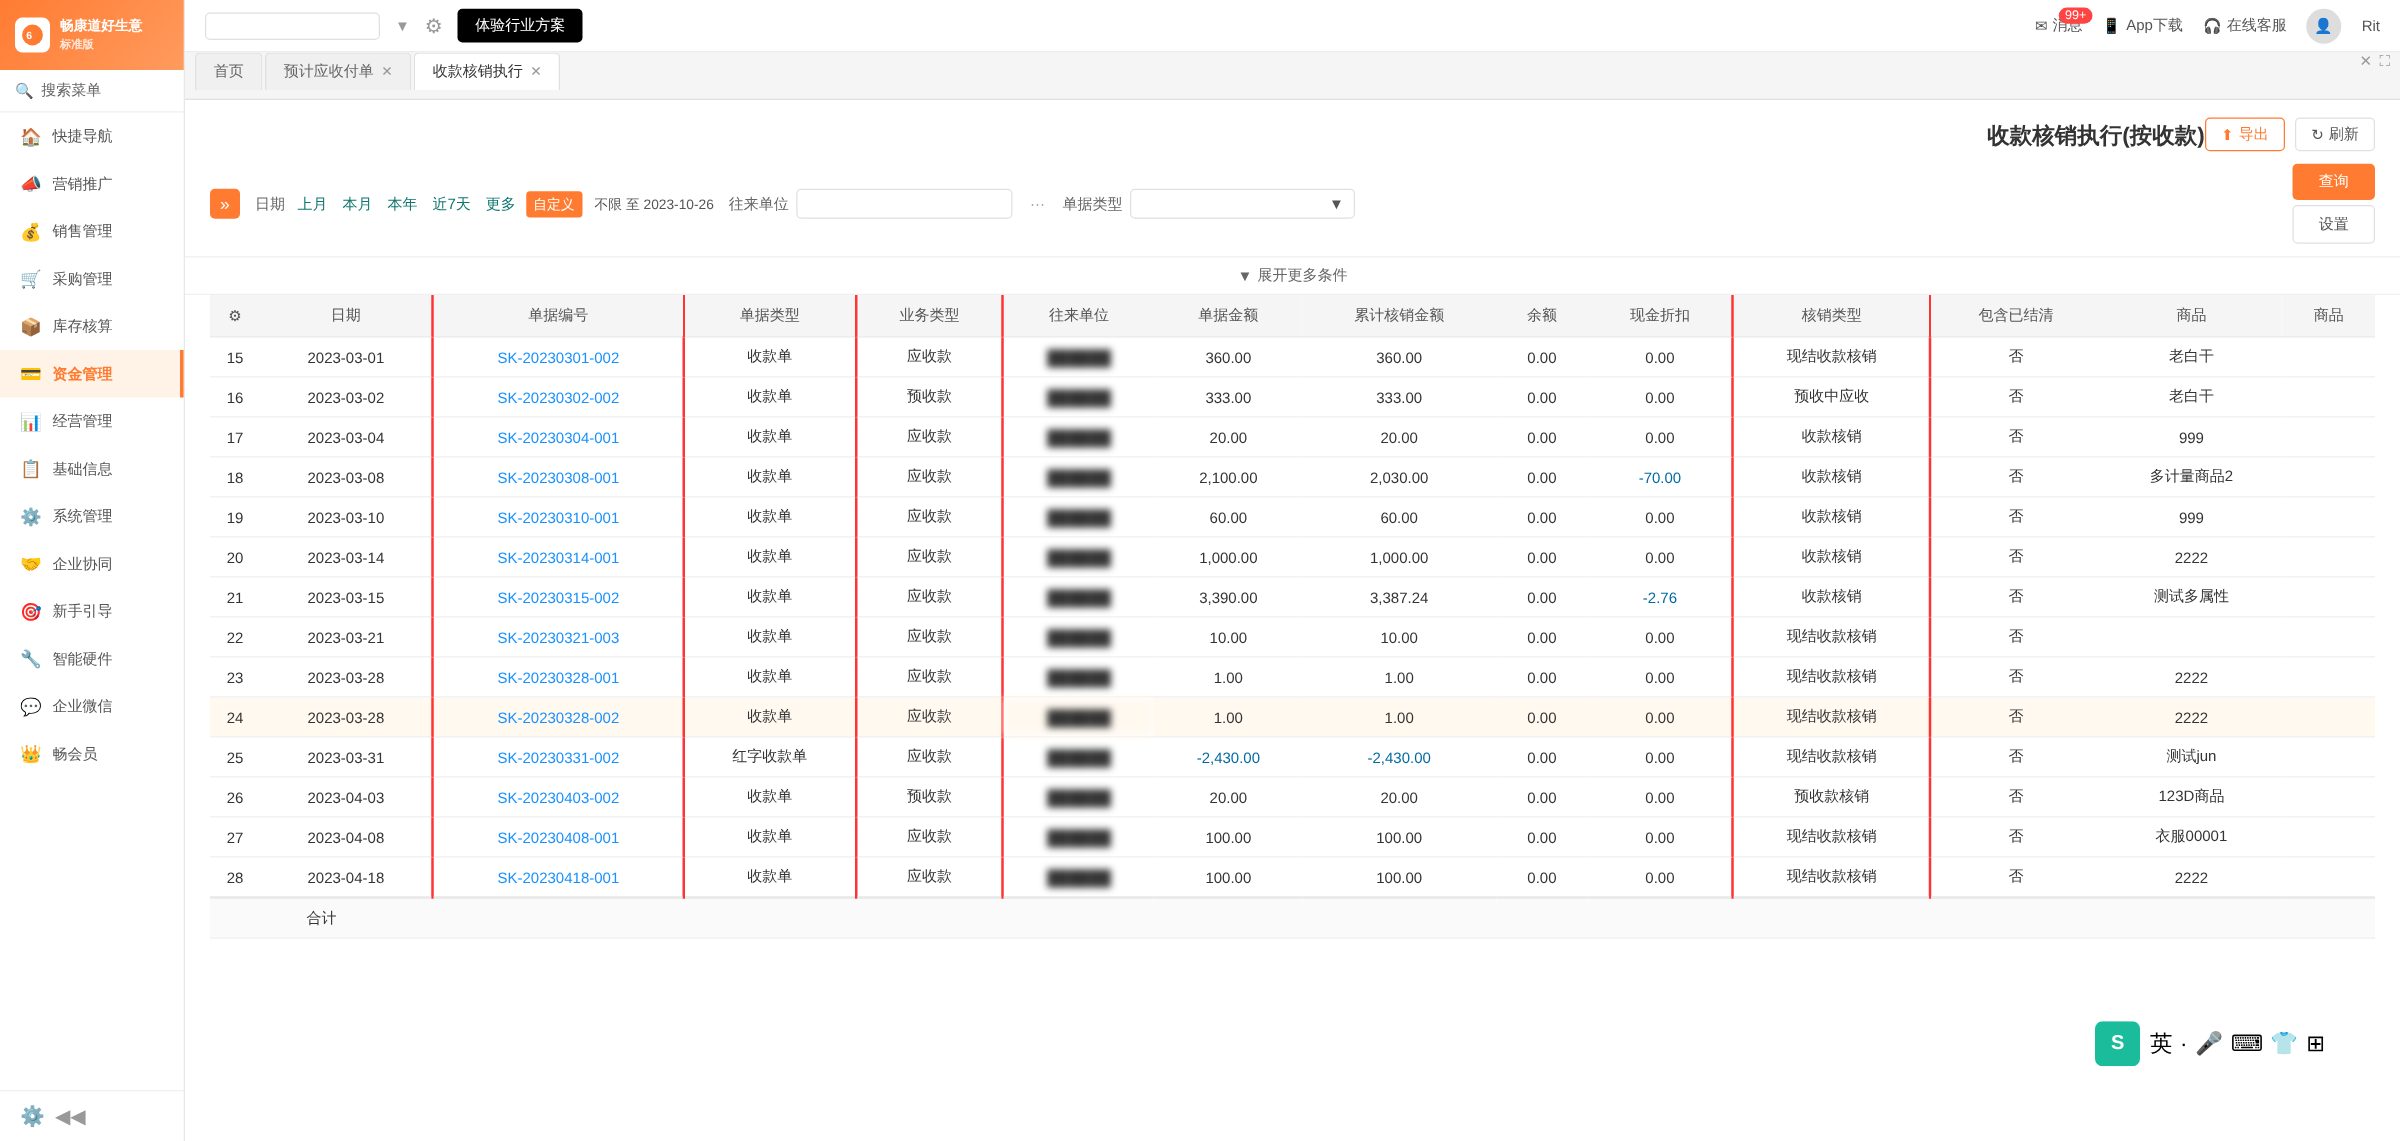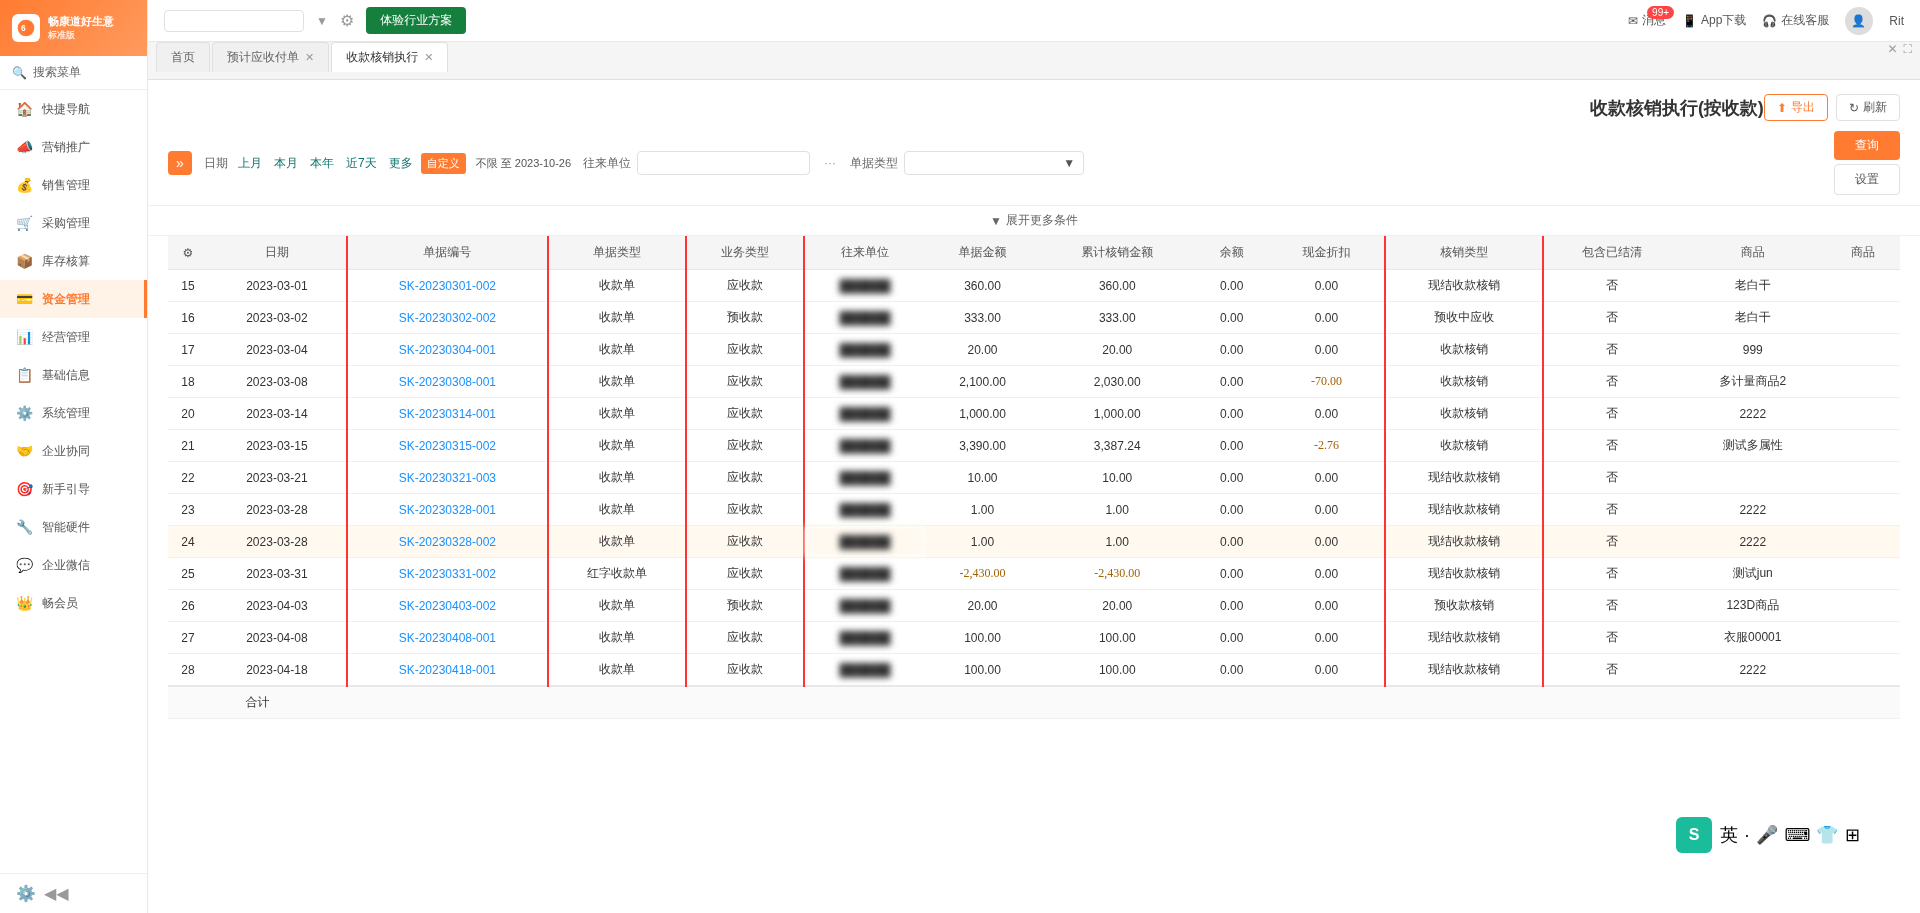--- a/index.html
+++ b/index.html
@@ -20,21 +20,21 @@
     .sidebar-item .icon { width: 18px; height: 18px; display: flex; align-items: center; justify-content: center; font-size: 14px; }
     .sidebar-footer { display: flex; align-items: center; padding: 10px 16px; gap: 8px; border-top: 1px solid #f0f0f0; }
     .sidebar-footer .icon { font-size: 16px; cursor: pointer; color: #999; }
 
     
     .main { flex: 1; display: flex; flex-direction: column; overflow: hidden; }
 
     
     .topbar { height: 42px; background: #fff; border-bottom: 1px solid #e8e8e8; display: flex; align-items: center; padding: 0 16px; gap: 12px; }
     .topbar-gear { color: #999; cursor: pointer; font-size: 16px; }
-    .topbar-btn { background: #15803d; color: white; border: none; border-radius: 4px; padding: 5px 14px; cursor: pointer; font-size: 12px; }
+    .topbar-btn { background: #000000; color: white; border: none; border-radius: 4px; padding: 5px 14px; cursor: pointer; font-size: 12px; }
     .topbar-right { display: flex; align-items: center; gap: 16px; margin-left: auto; }
     .topbar-right-item { display: flex; align-items: center; gap: 4px; color: #555; cursor: pointer; font-size: 12px; position: relative; }
     .badge { background: #ff4444; color: white; border-radius: 10px; padding: 1px 5px; font-size: 10px; position: absolute; top: -6px; right: -8px; }
     .topbar-avatar { width: 28px; height: 28px; border-radius: 50%; background: #ddd; display: flex; align-items: center; justify-content: center; overflow: hidden; }
     .topbar-username { font-size: 12px; color: #555; }
 
     
     .tabs { height: 38px; background: #f5f5f5; display: flex; align-items: flex-start; padding: 0 8px; border-bottom: 1px solid #e0e0e0; }
     .tab { display: flex; align-items: center; gap: 6px; padding: 6px 14px; background: #f0f0f0; border: 1px solid #e0e0e0; border-bottom: none; border-radius: 4px 4px 0 0; cursor: pointer; font-size: 12px; color: #666; margin-right: 2px; }
     .tab.active { background: #fff; color: #333; font-weight: 500; }
@@ -69,21 +69,21 @@
     .expand-btn { display: flex; align-items: center; gap: 4px; color: #666; cursor: pointer; font-size: 12px; }
 
     
     .table-wrapper { flex: 1; overflow: auto; padding: 0 20px; }
     table { width: 100%; border-collapse: collapse; font-size: 12px; }
     thead tr { background: #f5f5f5; }
     th { padding: 8px 10px; text-align: center; color: #555; font-weight: 500; border-bottom: 1px solid #e8e8e8; white-space: nowrap; position: sticky; top: 0; background: #f5f5f5; z-index: 1; }
     td { padding: 7px 10px; text-align: center; border-bottom: 1px solid #f0f0f0; color: #333; white-space: nowrap; }
     tr.highlighted td { background: #fff9f0; }
     .link-text { color: #1890ff; cursor: pointer; text-decoration: none; }
-    .negative { color: #a16207; font-family: Liberation Serif, serif; }
+    .negative { color: #0369a1; }
 
     
     .summary-row td { background: #fafafa; font-weight: 500; border-top: 2px solid #e8e8e8; }
 
     
     ::-webkit-scrollbar { width: 6px; height: 6px; }
     ::-webkit-scrollbar-track { background: #f0f0f0; }
     ::-webkit-scrollbar-thumb { background: #ccc; border-radius: 3px; }
 
     
@@ -377,20 +377,36 @@
               <td>2,100.00</td>
               <td>2,030.00</td>
               <td>0.00</td>
               <td class="negative">-70.00</td>
               <td class="col-cancel-type-td">收款核销</td>
               <td>否</td>
               <td>多计量商品2</td>
               <td></td>
             </tr>
             <tr>
+              <td>19</td>
+              <td>2023-03-10</td>
+              <td class="col-doc-no-td"><a class="link-text" href="#">SK-20230310-001</a></td>
+              <td>收款单</td>
+              <td class="col-biz-type-td">应收款</td>
+              <td style="filter: blur(3px); user-select: none;">██████</td>
+              <td>60.00</td>
+              <td>60.00</td>
+              <td>0.00</td>
+              <td>0.00</td>
+              <td class="col-cancel-type-td">收款核销</td>
+              <td>否</td>
+              <td>999</td>
+              <td></td>
+            </tr>
+            <tr>
               <td>20</td>
               <td>2023-03-14</td>
               <td class="col-doc-no-td"><a class="link-text" href="#">SK-20230314-001</a></td>
               <td>收款单</td>
               <td class="col-biz-type-td">应收款</td>
               <td style="filter: blur(3px); user-select: none;">██████</td>
               <td>1,000.00</td>
               <td>1,000.00</td>
               <td>0.00</td>
               <td>0.00</td>

